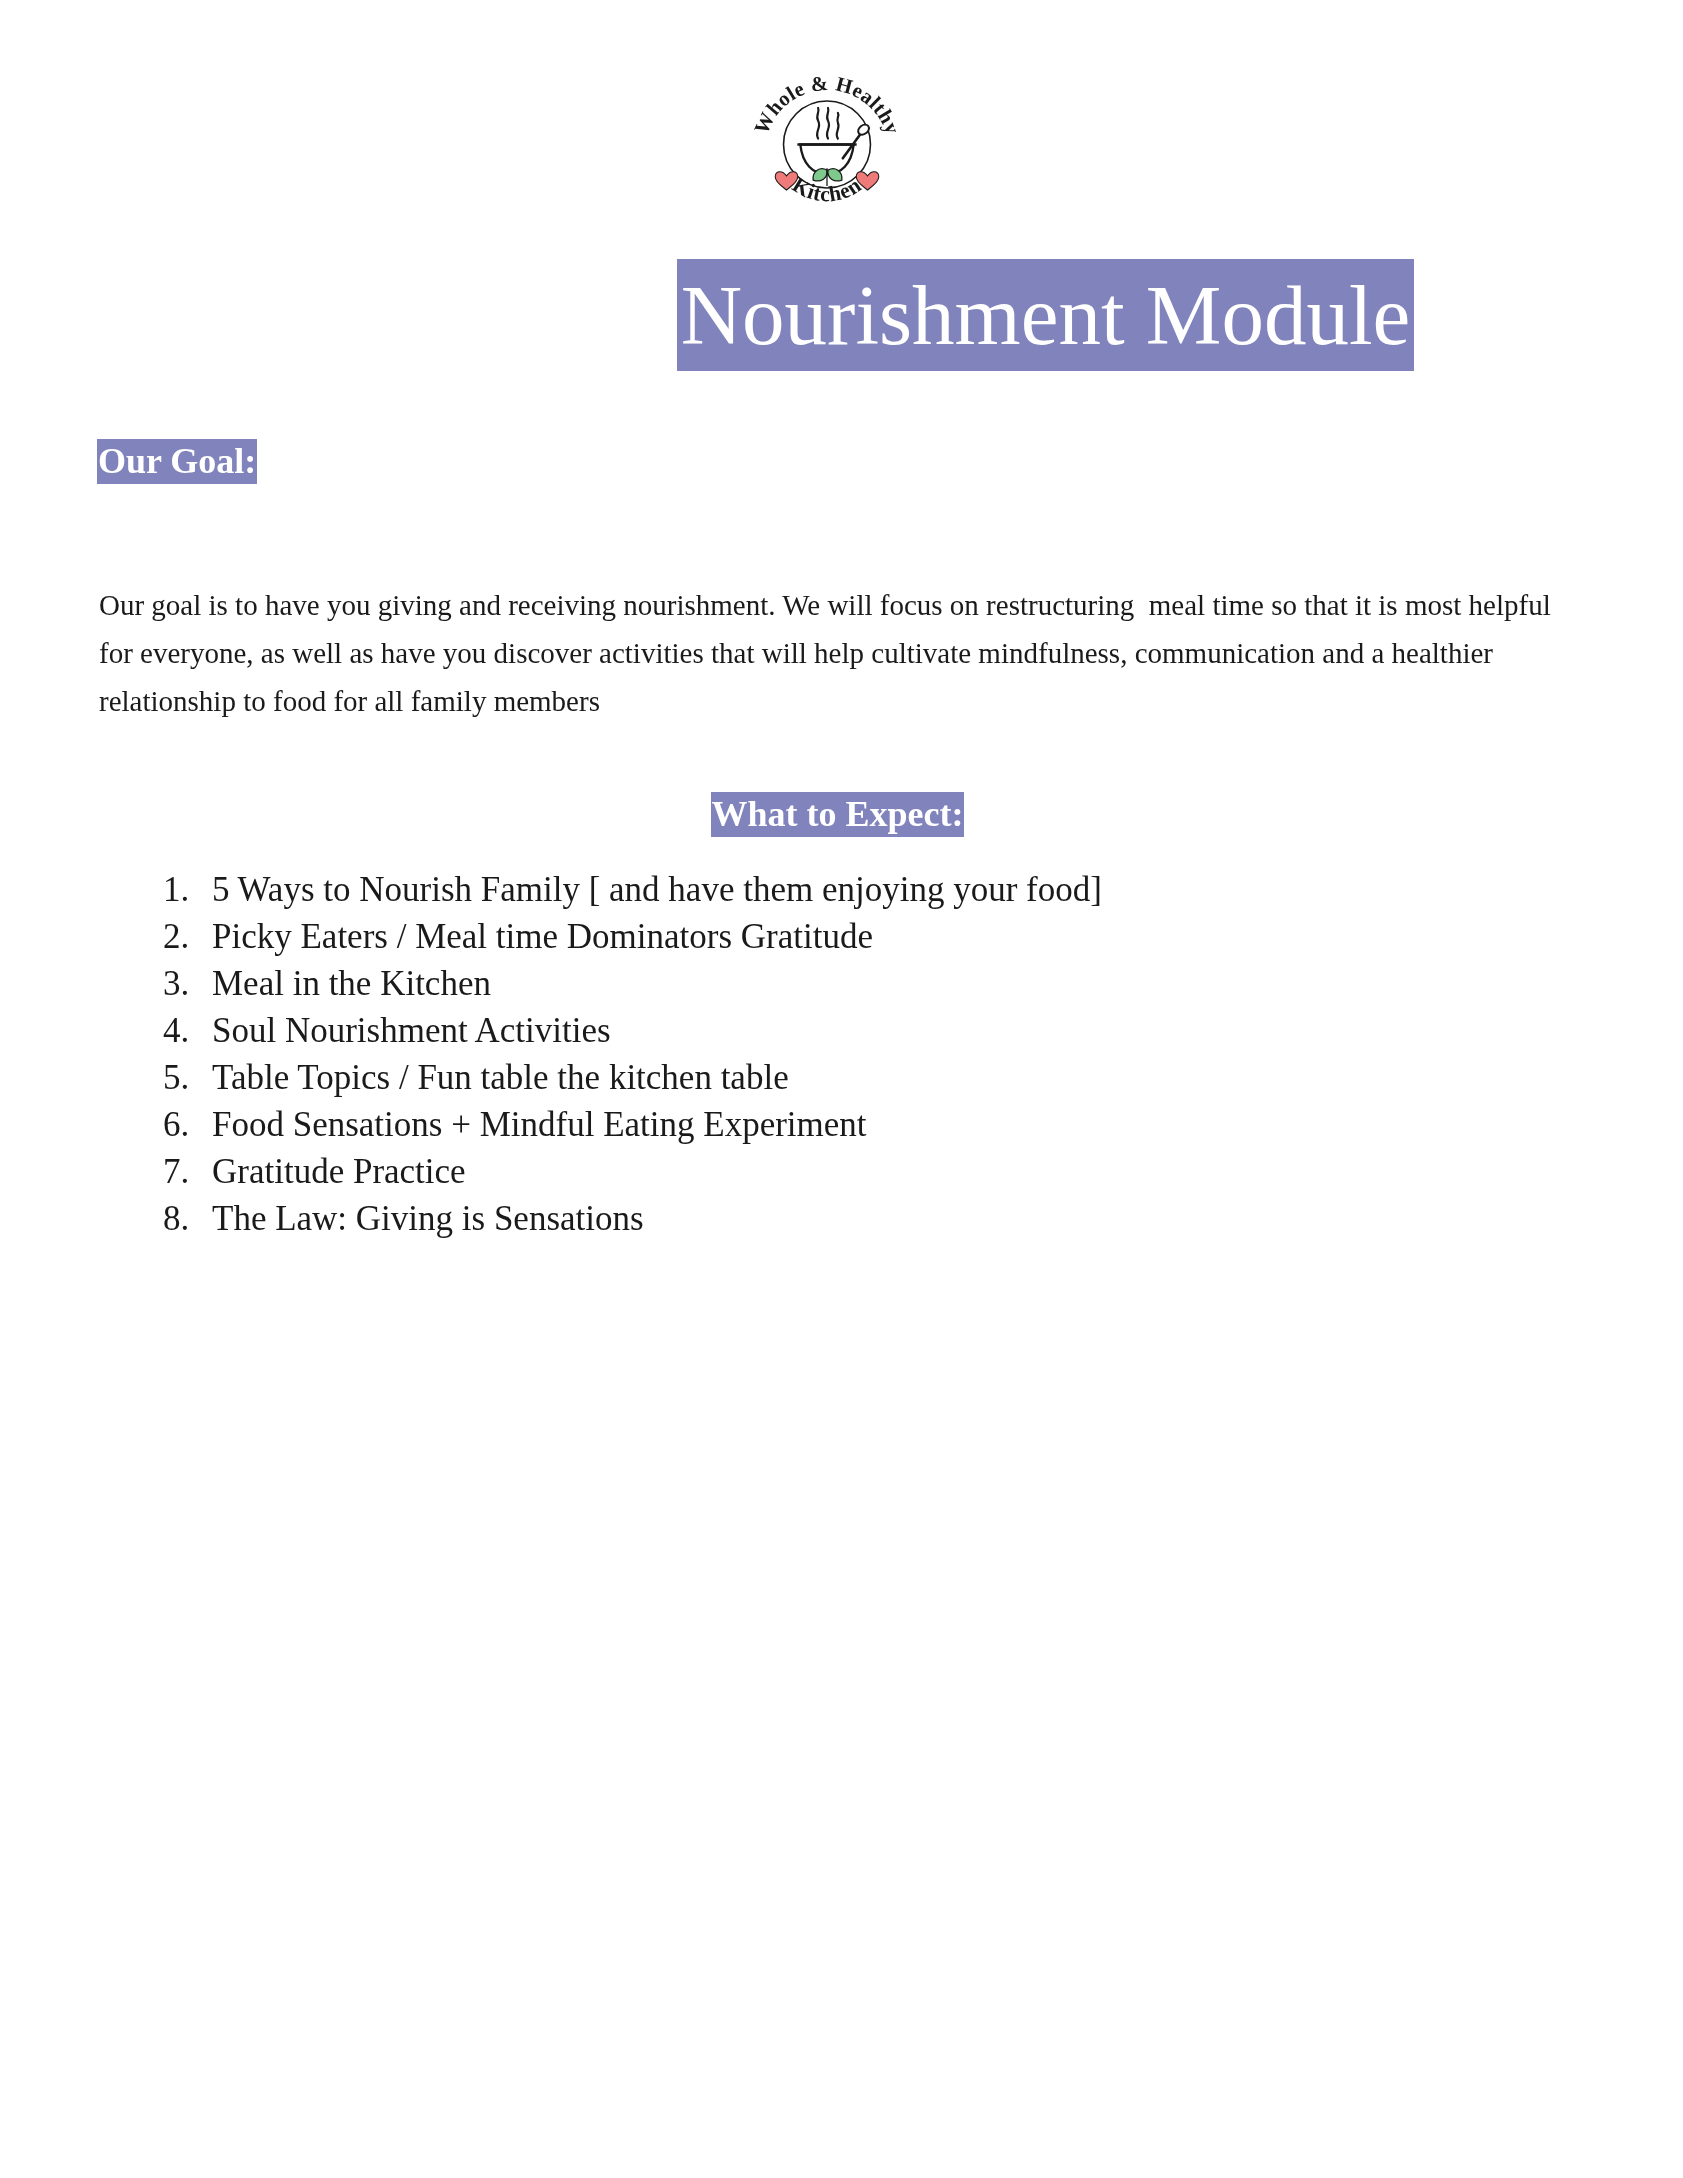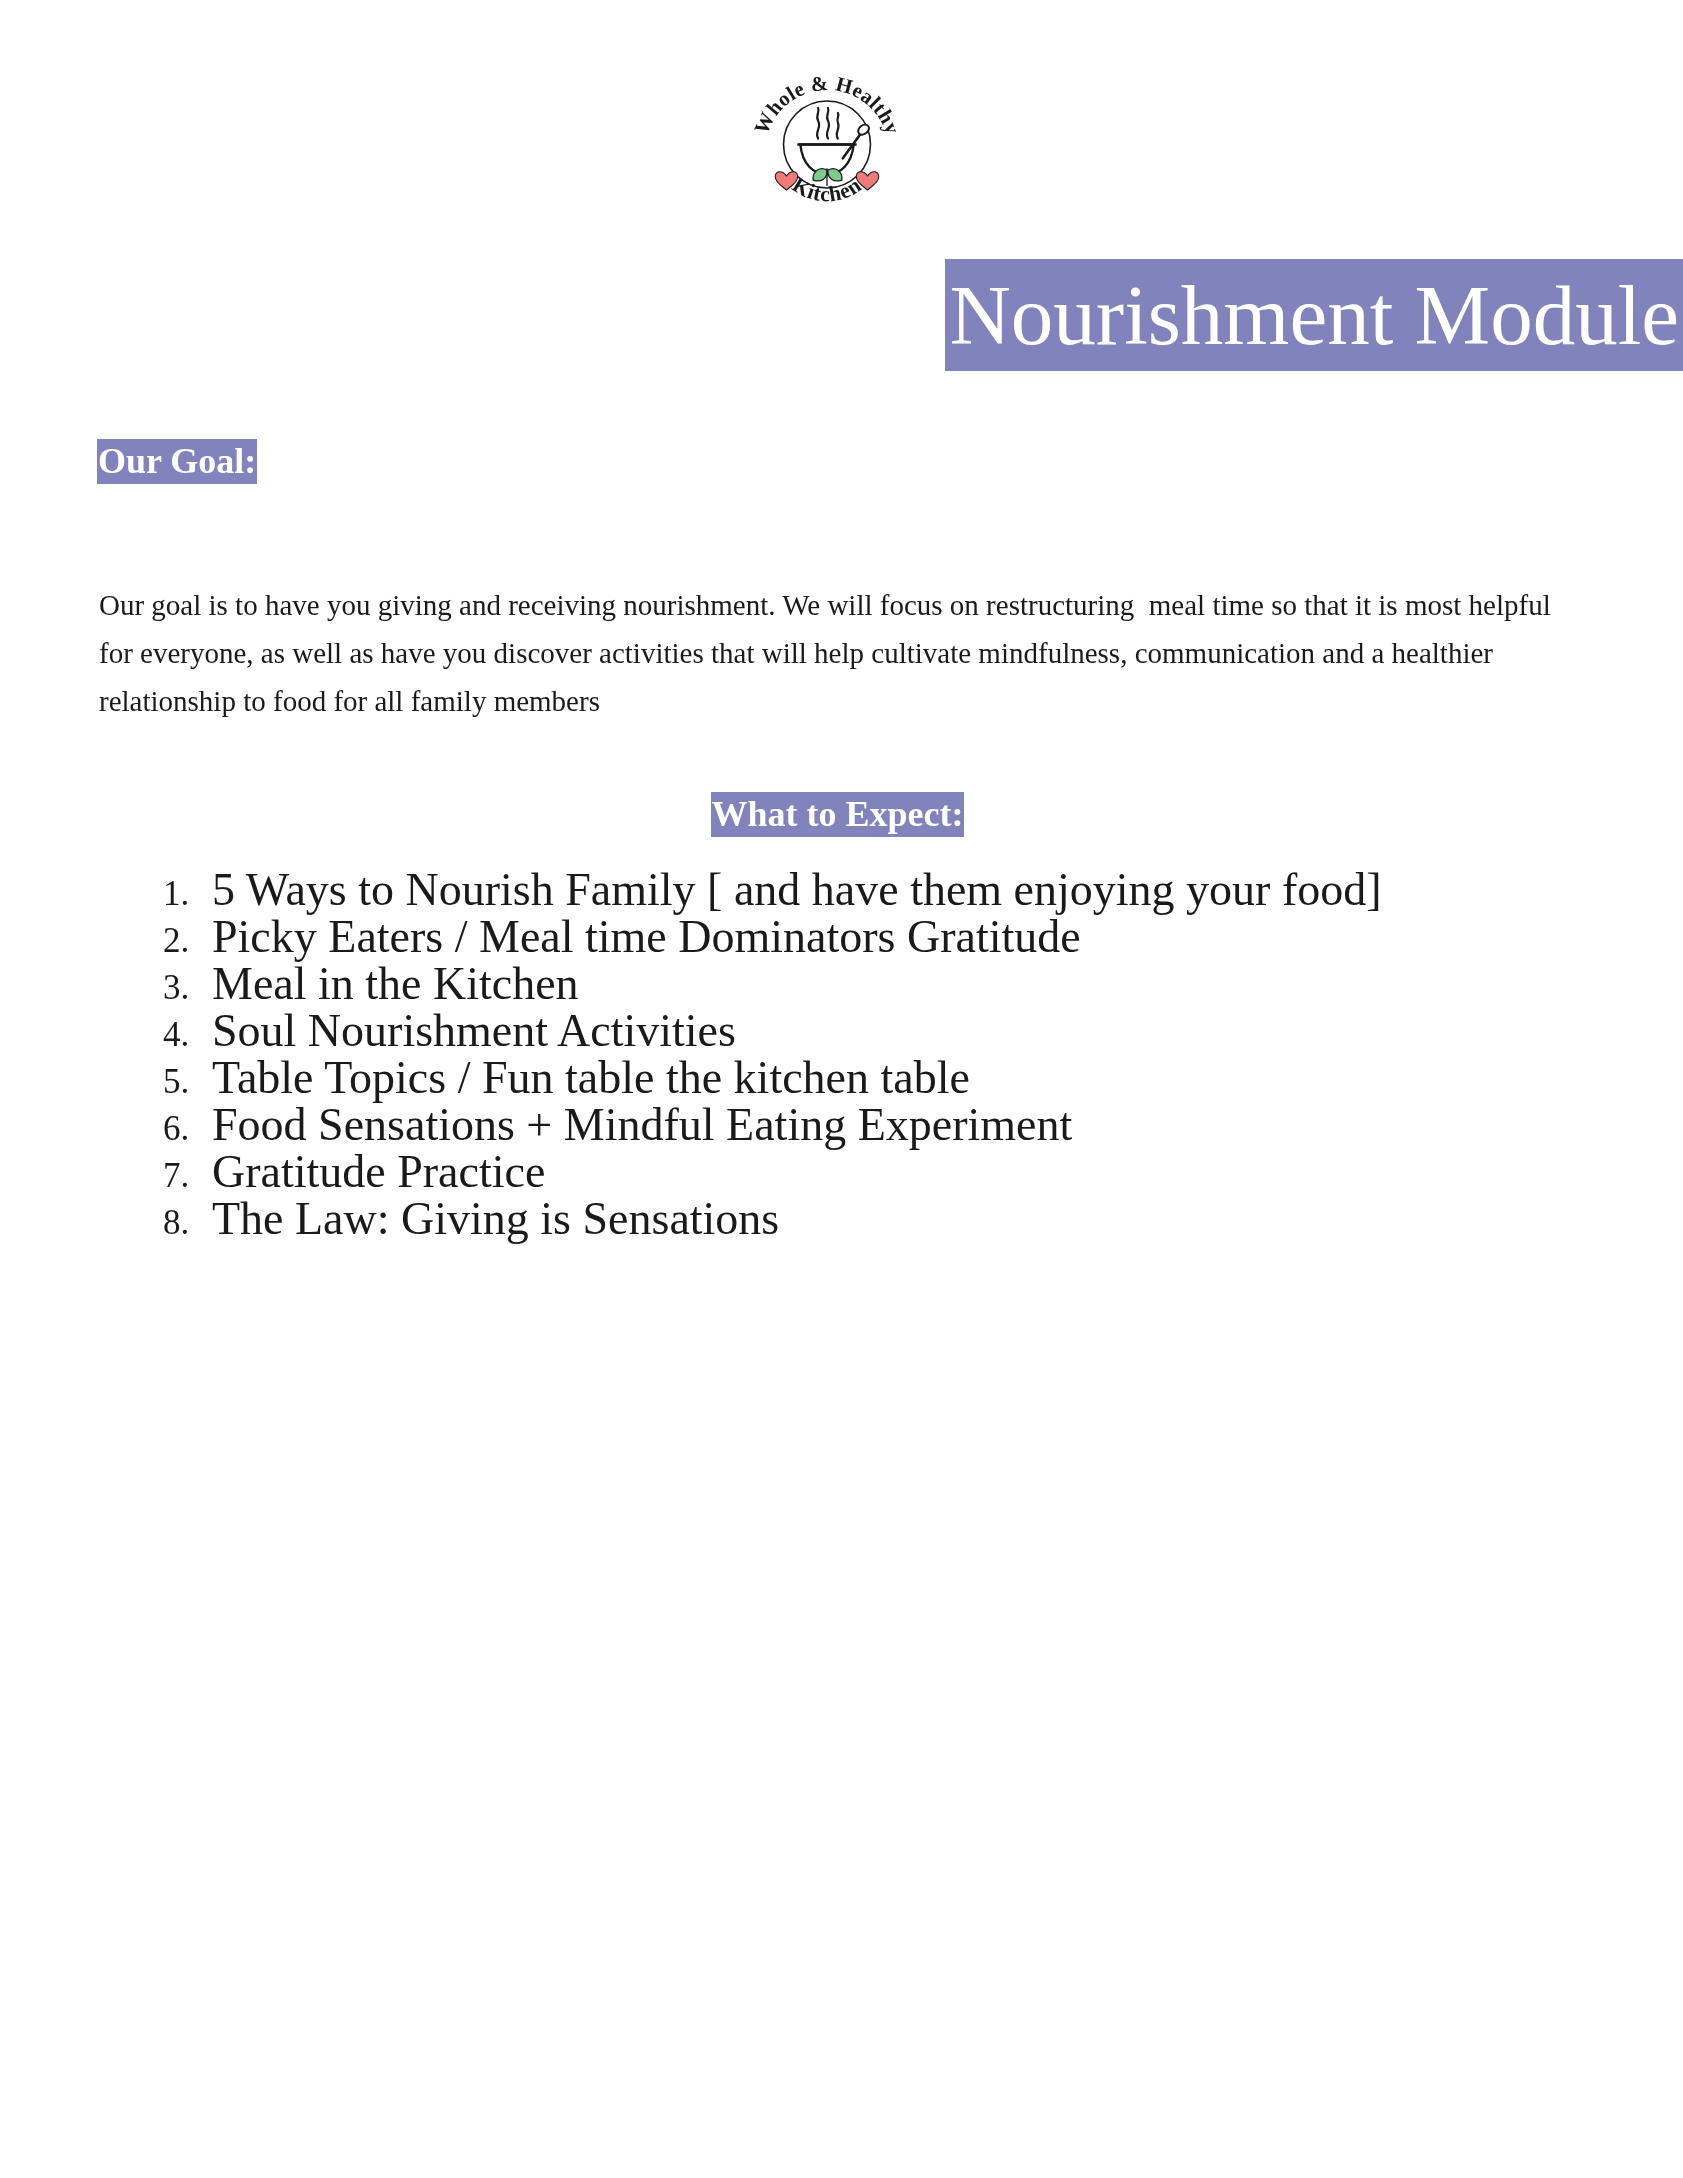--- a/index.html
+++ b/index.html
@@ -33,21 +33,21 @@
     height: 129px;
   }
   .logo-wrap svg { display:block; }
 
   
   .title-row {
     position: absolute;
     left: 0;
     top: 259px;
     width: 1683px;
-    text-align: right;
+    text-align: center;
   }
   .title-hl {
     display: inline-block;
     margin-left: 408px;
     background: #8184bc;
     color: #ffffff;
     font-family: "Liberation Serif", "DejaVu Serif", serif;
     font-weight: 400;
     font-size: 85px;
     line-height: 1.32;
@@ -96,21 +96,21 @@
   
   .expect-list {
     position: absolute;
     left: 139px;
     top: 866px;
     width: 1386px;
     margin: 0;
     padding: 0 0 0 59px;
     list-style: decimal;
     font-family: "Liberation Serif", "DejaVu Serif", serif;
-    font-size: 46px;
+    font-size: 35px;
     line-height: 47px;
     color: #1a1a1a;
   }
   .expect-list li {
     padding-left: 14px;
     margin: 0;
   }
   .expect-list li::marker {
     font-size: 35px;
   }

